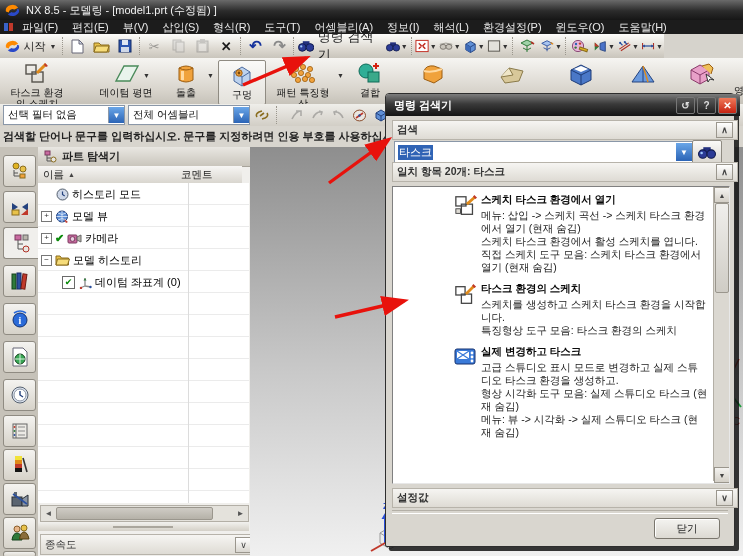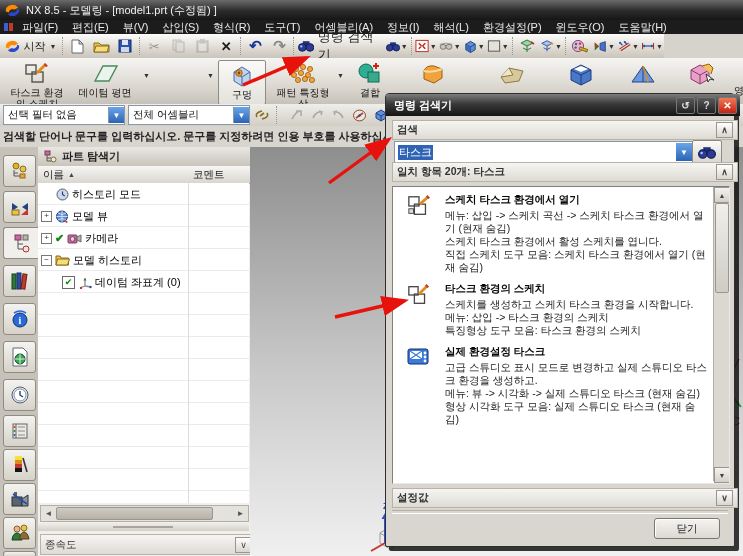--- a/index.html
+++ b/index.html
@@ -101,21 +101,21 @@
     border:1px solid #8a97a8;display:flex;align-items:center;padding-left:3px;font-size:11px;}
   #dlg-combo .dd{margin-left:auto;width:16px;height:18px;
     background:linear-gradient(#6aa6e8,#2b64b6);color:#fff;font-size:8px;
     display:flex;align-items:center;justify-content:center;}
   .hl{background:#2f63b5;color:#fff;padding:0 1px;}
   #dlg-searchbtn{position:absolute;left:306px;top:46px;width:28px;height:22px;
     background:linear-gradient(#fbfaf8,#d9d6cf);border:1px solid #8f8b82;border-radius:2px;
     display:flex;align-items:center;justify-content:center;}
   #dlg-list{position:absolute;left:6px;top:92px;width:336px;height:296px;background:#fff;
     border:1px solid #808080;border-right-color:#e8e8e8;border-bottom-color:#e8e8e8;overflow:hidden;}
-  .ritem{display:flex;gap:14px;padding:6px 3px 2px 14px;}
+  .ritem{display:flex;gap:3px;padding:6px 3px 2px 14px;margin-left:47px;}
   .ricon{width:24px;flex:none;padding-top:1px;}
   .rtitle{font-weight:bold;font-size:10.5px;color:#0a0a0a;margin-bottom:2px;}
   .rdesc{font-size:10.5px;color:#222;line-height:13px;}
   #dlg-vscroll{position:absolute;right:0;top:0;width:15px;height:294px;background:#dbd8d1;
     border-left:1px solid #b3afa6;}
   .vbtn{position:absolute;left:0;width:14px;height:14px;background:linear-gradient(#f4f3f0,#d4d0c7);
     border:1px solid #9a968d;font-size:7px;color:#444;display:flex;align-items:center;justify-content:center;}
   #dlg-close{position:absolute;left:268px;top:424px;width:64px;height:19px;
     background:linear-gradient(#f4f3f0,#dcd9d2);border:1px solid #7a766d;border-radius:3px;
     box-shadow:inset 1px 1px 0 #fff;font-size:10.5px;color:#222;
@@ -317,29 +317,39 @@
     <div class="ficon">
         <svg width="26" height="24" viewBox="0 0 26 24">
       <rect x="2" y="3" width="10" height="9" fill="none" stroke="#55524b" stroke-width="1.4"></rect>
       <rect x="8" y="10" width="11" height="10" fill="none" stroke="#55524b" stroke-width="1.4"></rect>
       <path d="M13 11 L22 2" stroke="#e08a1a" stroke-width="3"></path>
           <path d="M21 1 l3 3 -2 1 -2-2 z" fill="#c0392b"></path>
         </svg>
       </div>
     <span>타스크 환경의 스케치</span>
   </div>
-  <div class="fbtn" style="left:72px;width:66px">
+  <div class="fbtn" style="left:93px;width:66px">
     <div class="ficon">
         <svg width="30" height="24" viewBox="0 0 30 24">
       <path d="M5 19 L13 4 L27 4 L19 19 Z" fill="#e9f4ec" stroke="#4a8a5a" stroke-width="1.4"></path>
         </svg>
       </div>
     <span>데이텀 평면</span>
   </div>
   <span class="abs" style="left:143px;top:14px;font-size:7px;color:#333">▼</span>
+  <div class="fbtn" style="left:158px;width:56px">
+    <div class="ficon">
+        <svg width="24" height="24" viewBox="0 0 24 24">
+      <path d="M5 6 q7-4 14 0 v12 q-7 4 -14 0 z" fill="#f0a23c" stroke="#9c5e12"></path>
+      <path d="M5 6 q7 4 14 0" fill="none" stroke="#9c5e12"></path>
+      <rect x="7" y="9" width="3" height="9" fill="#ffd9a0"></rect>
+        </svg>
+      </div>
+    <span>돌출</span>
+  </div>
   <span class="abs" style="left:207px;top:14px;font-size:7px;color:#333">▼</span>
   <div class="fbtn hole-sel" style="left:218px;width:46px;top:2px;height:41px;padding-top:2px">
     <div class="ficon">
         <svg width="24" height="24" viewBox="0 0 24 24">
       <path d="M4 8 l8-5 8 5 v9 l-8 5 -8-5 z" fill="#bcd2ee" stroke="#4a6a9e"></path>
       <path d="M4 8 l8 5 8-5" fill="none" stroke="#4a6a9e"></path>
           <path d="M12 13 v9" stroke="#4a6a9e"></path>
       <circle cx="9" cy="9" r="3.2" fill="#f0a23c" stroke="#9c5e12"></circle>
           <circle cx="9" cy="9" r="1.4" fill="#7a4a0e"></circle>
         </svg>
@@ -571,21 +581,21 @@
       <rect x="1" y="1" width="5" height="4" fill="#c86aa0" stroke="#7a3a5e"></rect>
         <path d="M3 5 v6 h5 M3 8 h4" stroke="#555" fill="none"></path>
       <circle cx="9.5" cy="9.5" r="2.5" fill="#e8e6e1" stroke="#8a6d1f"></circle>
       </svg>
     <span>파트 탐색기</span>
   </div>
   <div class="colcell" style="left:0;width:150px">
     <span>이름</span>
     <span style="font-size:7px;color:#444">▲</span>
   </div>
-  <div class="colcell" style="left:150px;width:61px;border-right:none">
+  <div class="colcell" style="left:138px;width:61px;border-right:none">
     <span>코멘트</span>
   </div>
   <div id="tree">
     <div class="abs" style="left:150px;top:0;width:1px;height:320px;background:#dcdcdc"></div>
     <div class="trow" style="top:0;padding-left:18px">
       <svg width="13" height="13" viewBox="0 0 13 13">
         <circle cx="6.5" cy="6.5" r="5.5" fill="#cfd8e8" stroke="#55606e"></circle>
           <path d="M6.5 3.5 v3 l2.2 1.5" stroke="#24427e" stroke-width="1.2" fill="none"></path>
         </svg>
       <span>히스토리 모드</span>
@@ -715,38 +725,37 @@
       <div class="ritem">
         <div class="ricon"><svg width="24" height="24" viewBox="0 0 26 24">
           <rect x="2" y="3" width="10" height="9" fill="none" stroke="#444" stroke-width="1.4"></rect>
           <rect x="8" y="11" width="11" height="10" fill="none" stroke="#444" stroke-width="1.4"></rect>
           <path d="M13 11 L22 2" stroke="#e08a1a" stroke-width="3"></path>
               <path d="M21 0 l3 3 -2 1.4 -2.4-2.4 z" fill="#c0392b"></path>
             </svg></div>
         <div class="rtext">
           <div class="rtitle">타스크 환경의 스케치</div>
           <div class="rdesc">스케치를 생성하고 스케치 타스크 환경을 시작합니다.</div>
-          <div class="rdesc">메뉴: 삽입 -&gt; 타스크 환경의 스케치</div>
           <div class="rdesc">특징형상 도구 모음: 타스크 환경의 스케치</div>
         </div>
       </div>
       <div class="ritem">
         <div class="ricon"><svg width="24" height="22" viewBox="0 0 24 22">
           <rect x="1" y="3" width="20" height="15" rx="2" fill="#3a7ad8" stroke="#14316e"></rect>
           <rect x="3" y="5" width="12" height="8" fill="#fff"></rect>
           <path d="M3 5 l12 8 M15 5 L3 13" stroke="#3a7ad8" stroke-width="1.2"></path>
           <circle cx="18" cy="7" r="1.4" fill="#fff"></circle>
               <circle cx="18" cy="11" r="1.4" fill="#fff"></circle>
               <circle cx="18" cy="15" r="1.4" fill="#fff"></circle>
             </svg></div>
         <div class="rtext">
-          <div class="rtitle">실제 환경설정 타스크</div>
+          <div class="rtitle">실제 변경하고 타스크</div>
           <div class="rdesc">고급 스튜디오 표시 모드로 변경하고 실제 스튜디오 타스크 환경을 생성하고.</div>
+          <div class="rdesc">형상 시각화 도구 모음: 실제 스튜디오 타스크 (현재 숨김)</div>
           <div class="rdesc">메뉴: 뷰 -&gt; 시각화 -&gt; 실제 스튜디오 타스크 (현재 숨김)</div>
-          <div class="rdesc">형상 시각화 도구 모음: 실제 스튜디오 타스크 (현재 숨김)</div>
         </div>
       </div>
       <div class="ritem">
         
         
       </div>
     </div>
     <div id="dlg-vscroll">
       <div class="vbtn" style="top:0">▲</div>
       <div class="abs" style="left:1px;top:16px;width:12px;height:88px;background:linear-gradient(#f0efec,#cfccc5);border:1px solid #9a968d;border-radius:2px"></div>

